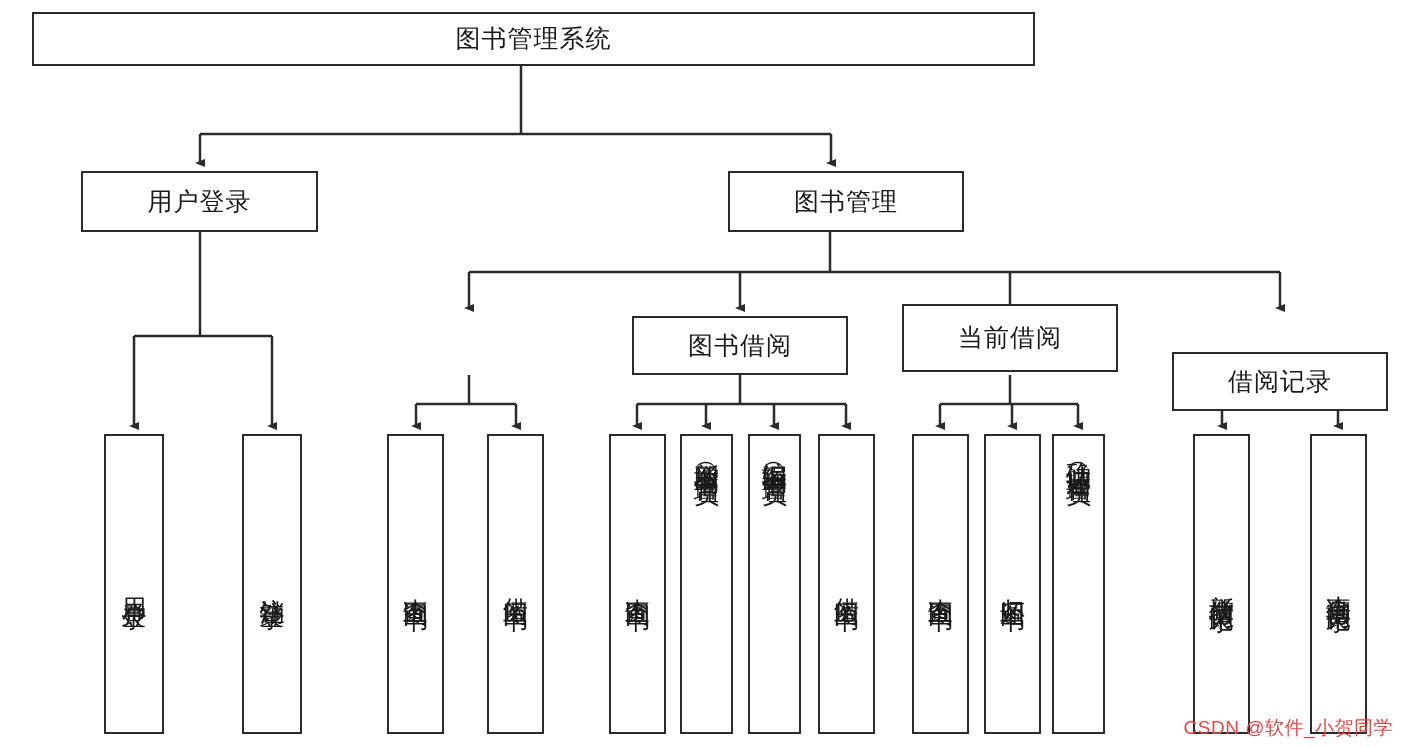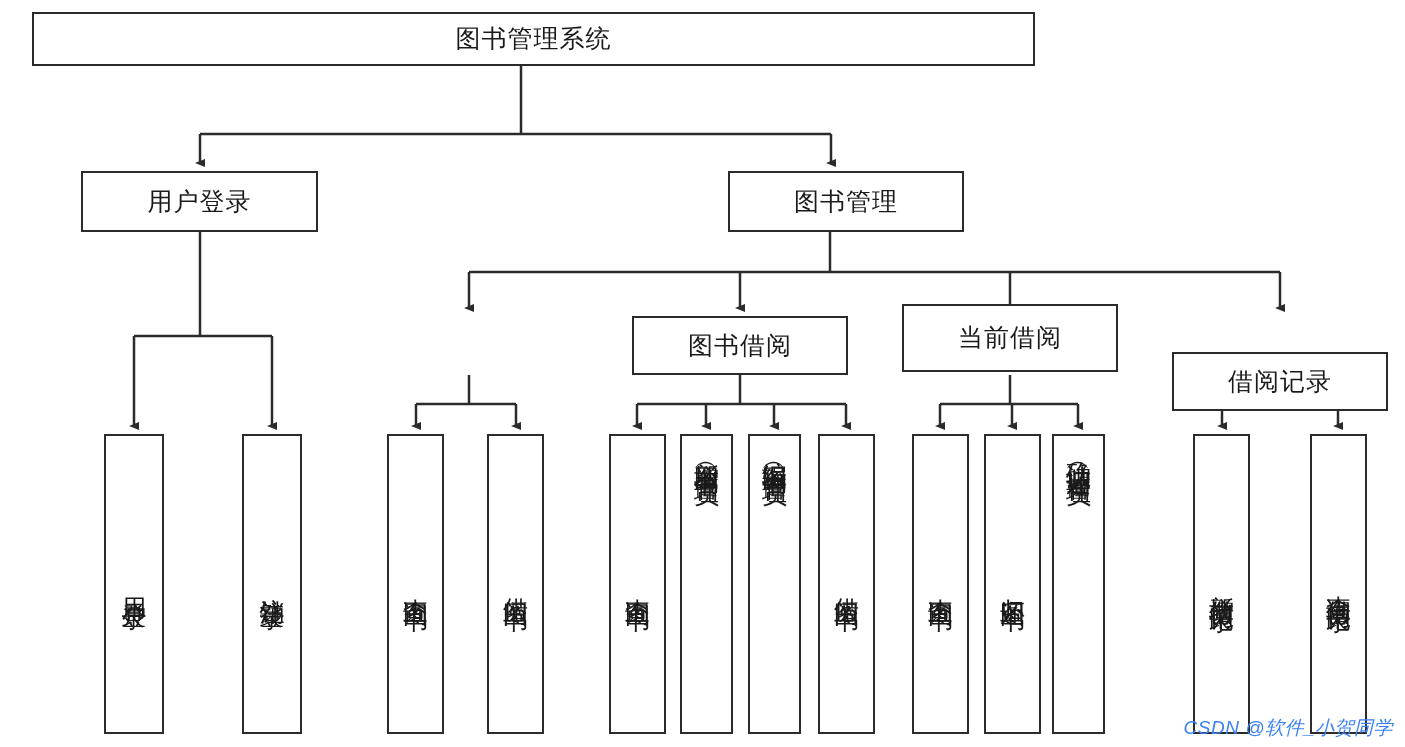--- a/index.html
+++ b/index.html
@@ -60,24 +60,23 @@
   }
   .node.v.mid {
     align-items: center;
     padding-top: 0;
   }
   .watermark {
     position: absolute;
     right: 12px;
     bottom: 6px;
     font-size: 19px;
-    color: #3b82f6;
+    color: #ef4444;
     white-space: nowrap;
     letter-spacing: 0.5px;
-    font-style: italic;
   }
 </style>
 </head>
 <body>
 
 <div id="canvas">
 
   <svg class="links" viewBox="0 0 1405 747">
     <defs>
       <marker id="arrow" markerWidth="10" markerHeight="10" refX="5" refY="5" orient="auto" markerUnits="userSpaceOnUse">

